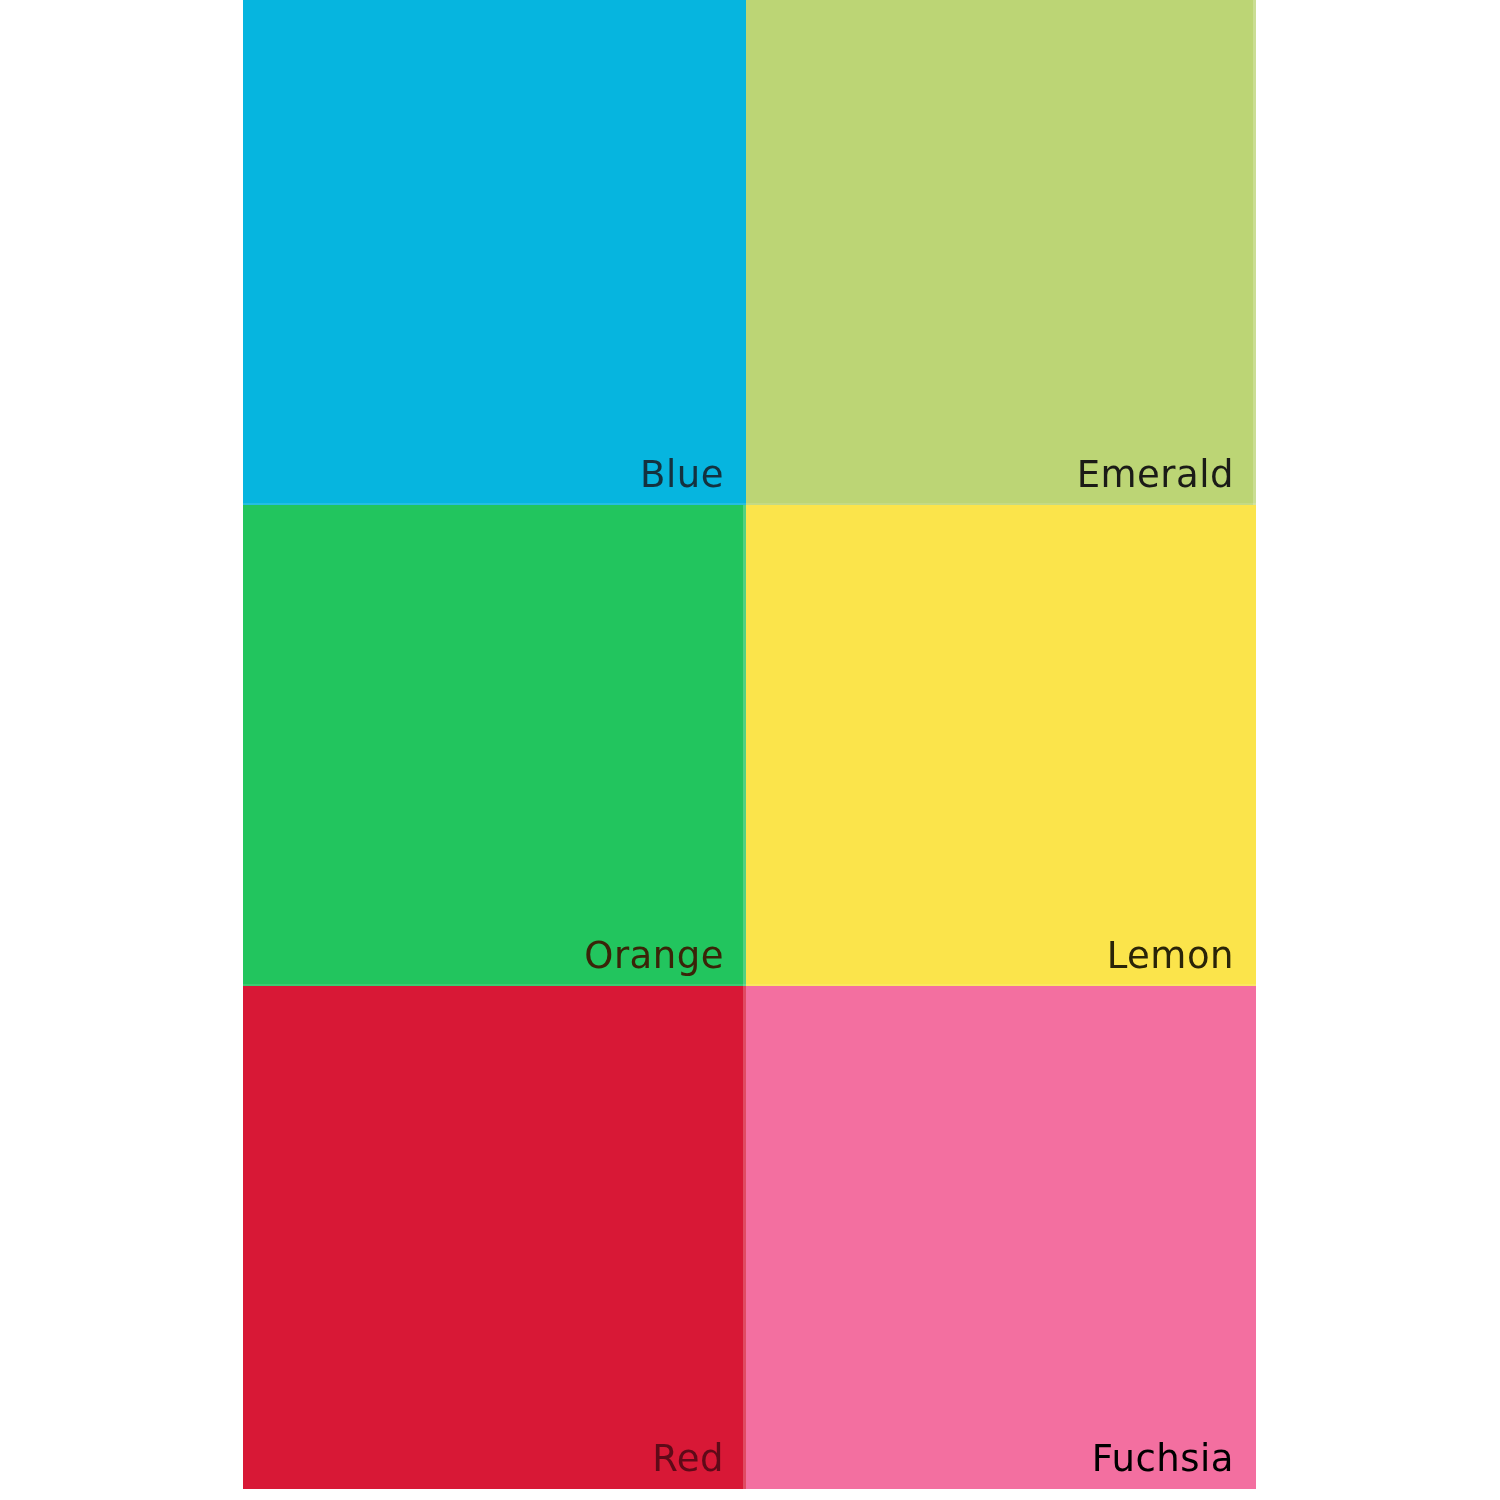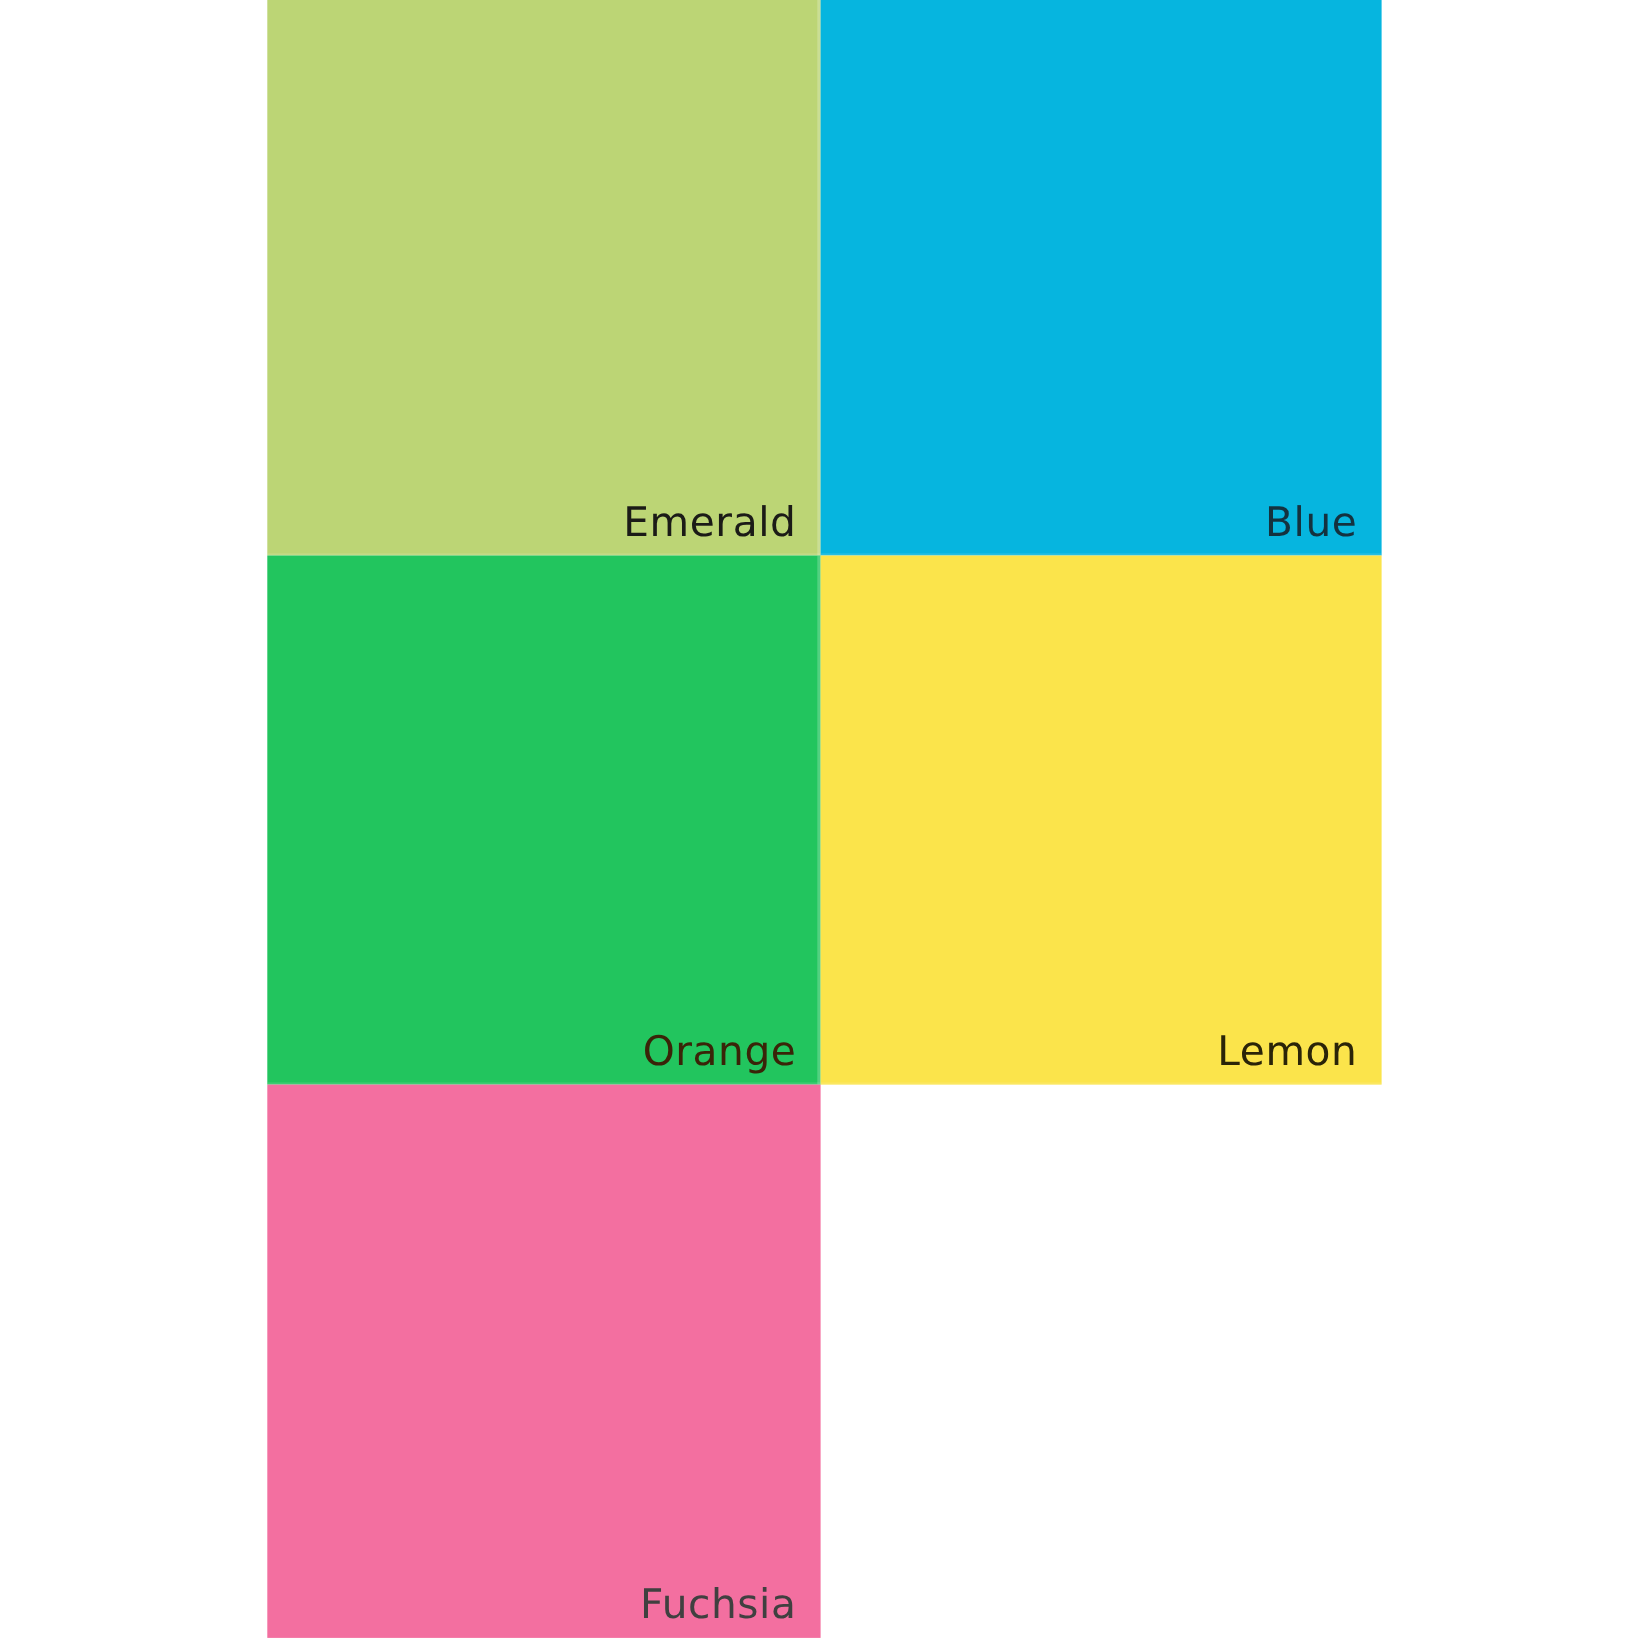--- a/index.html
+++ b/index.html
@@ -77,34 +77,37 @@
   .cell-orange   { }
   .cell-lemon    { }
   .cell-red      { }
   .cell-fuchsia  { }
 </style>
 </head>
 <body style="background-color: rgb(255, 255, 255);">
 
 <div id="palette-board">
 
+  <div class="swatch cell-blue seam-bottom" style="background-color: rgb(6, 181, 223); color: rgb(20, 50, 63);">
+    <span class="swatch-label">Blue</span>
+  </div>
+
   <div class="swatch cell-emerald seam-right seam-bottom" style="background-color: rgb(188, 213, 117); color: rgb(27, 27, 23);">
     <span class="swatch-label">Emerald</span>
-  </div>
-
-  <div class="swatch cell-blue seam-bottom" style="background-color: rgb(6, 181, 223); color: rgb(20, 50, 63);">
-    <span class="swatch-label">Blue</span>
   </div>
 
   <div class="swatch cell-orange seam-right seam-bottom" style="background-color: #22c55e; color: rgb(58, 36, 8);">
     <span class="swatch-label">Orange</span>
   </div>
 
   <div class="swatch cell-lemon seam-bottom" style="background-color: rgb(251, 228, 75); color: rgb(42, 36, 8);">
     <span class="swatch-label">Lemon</span>
   </div>
 
+  <div class="swatch cell-red seam-right" style="background-color: rgb(216, 24, 54); color: rgb(94, 10, 24);">
+    <span class="swatch-label">Red</span>
+  </div>
 
-  <div class="swatch cell-fuchsia" style="background-color: rgb(243, 111, 160); color: #404040;">
+  <div class="swatch cell-fuchsia" style="background-color: rgb(243, 111, 160); color: #000000;">
     <span class="swatch-label">Fuchsia</span>
   </div>
 
 </div>
 
 </body></html>

